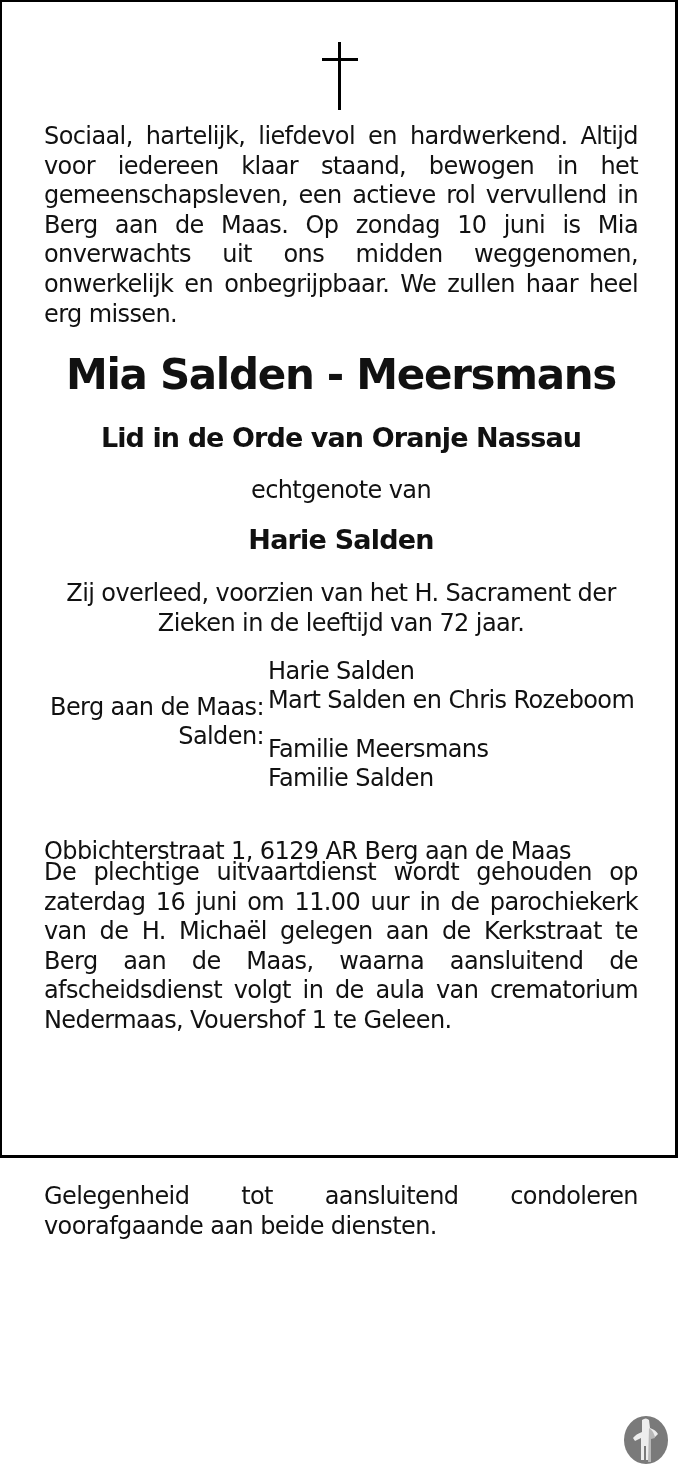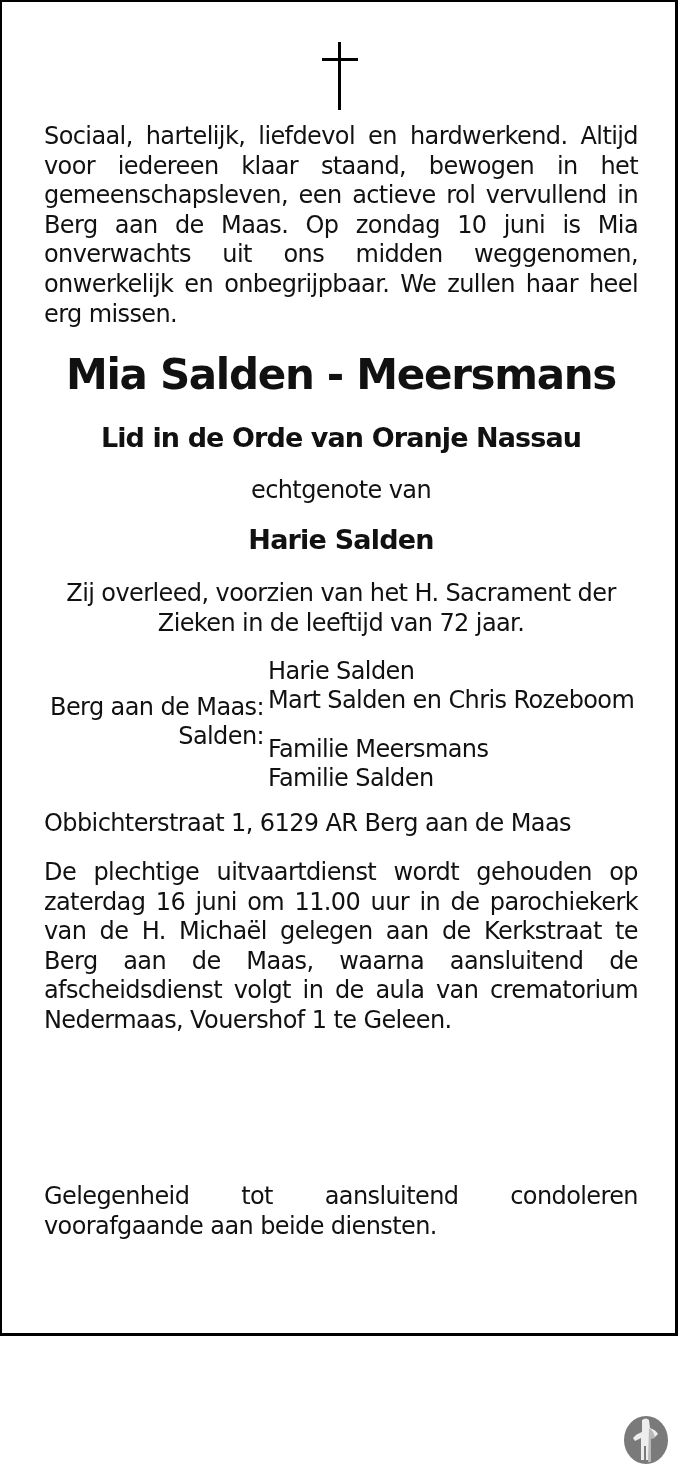--- a/index.html
+++ b/index.html
@@ -1,18 +1,18 @@
 <!DOCTYPE html>
 <html><head>
 <meta charset="utf-8">
 <style>
   html, body { margin: 0; padding: 0; background: #ffffff; }
   body { width: 678px; height: 1472px; position: relative; overflow: hidden; }
   .frame {
-    position: absolute; left: 0; top: 0; width: 678px; height: 1336px;
+    position: absolute; left: 0; top: 0; width: 678px; height: 1158px;
     box-sizing: border-box; border: 2px solid #000; border-right-width: 3px; border-bottom-width: 3px;
     background: #fff;
   }
   .doc { font-family: "DejaVu Sans", sans-serif; color: #111; font-size: 24px; letter-spacing: -0.6px; }
   .cross { position: absolute; left: 320px; top: 40px; width: 36px; height: 68px; }
   .cross .v { position: absolute; left: 16px; top: 0; width: 3px; height: 68px; background: #000; }
   .cross .h { position: absolute; left: 0; top: 16px; width: 36px; height: 3px; background: #000; }
   .para { position: absolute; left: 42px; width: 594px; text-align: justify; text-align-last: left; line-height: 29.6px; }
   .center { position: absolute; left: 0; width: 678px; text-align: center; }
   .title { font-weight: bold; font-size: 42px; letter-spacing: -1.3px; top: 348px; }
@@ -54,21 +54,21 @@
     <span class="fam-place">Salden:</span>
     <span class="fam-name">Mart Salden en Chris Rozeboom</span>
   </div>
   <div class="fam-row" style="top:732px; left:0; width:678px; height:30px;">
     <span class="fam-name">Familie Meersmans</span>
   </div>
   <div class="fam-row" style="top:761px; left:0; width:678px; height:30px;">
     <span class="fam-name">Familie Salden</span>
   </div>
 
-  <div class="para" style="top:807px;">Obbichterstraat 1, 6129 AR Berg aan de Maas</div>
+  <div class="para" style="top:835px;">Obbichterstraat 1, 6129 AR Berg aan de Maas</div>
 
   <div class="para" style="top:856px;">De plechtige uitvaartdienst wordt gehouden op zaterdag 16 juni om 11.00 uur in de parochiekerk van de H. Michaël gelegen aan de Kerkstraat te Berg aan de Maas, waarna aansluitend de afscheidsdienst volgt in de aula van crematorium Nedermaas, Vouershof 1 te Geleen.</div>
   <div class="para" style="top:1180px;">Gelegenheid tot aansluitend condoleren voorafgaande aan beide diensten.</div>
 
   <svg class="logo" viewBox="0 0 48 52">
     <ellipse cx="24" cy="26" rx="22" ry="24" fill="#7a7a7a"></ellipse>
     <path d="M20 6 q4 -3 7 0 l1 8 q6 2 8 6 l-3 3 -6 -3 v26 h-3 v-14 h-2 v14 h-3 v-22 l-6 3 -2 -3 q3 -4 9 -6 z" fill="#ededed"></path>
     <path d="M27 14 q5 3 6 10 l-4 1 v23 h-3 z" fill="#b8b8b8"></path>
   </svg>
 </div>

